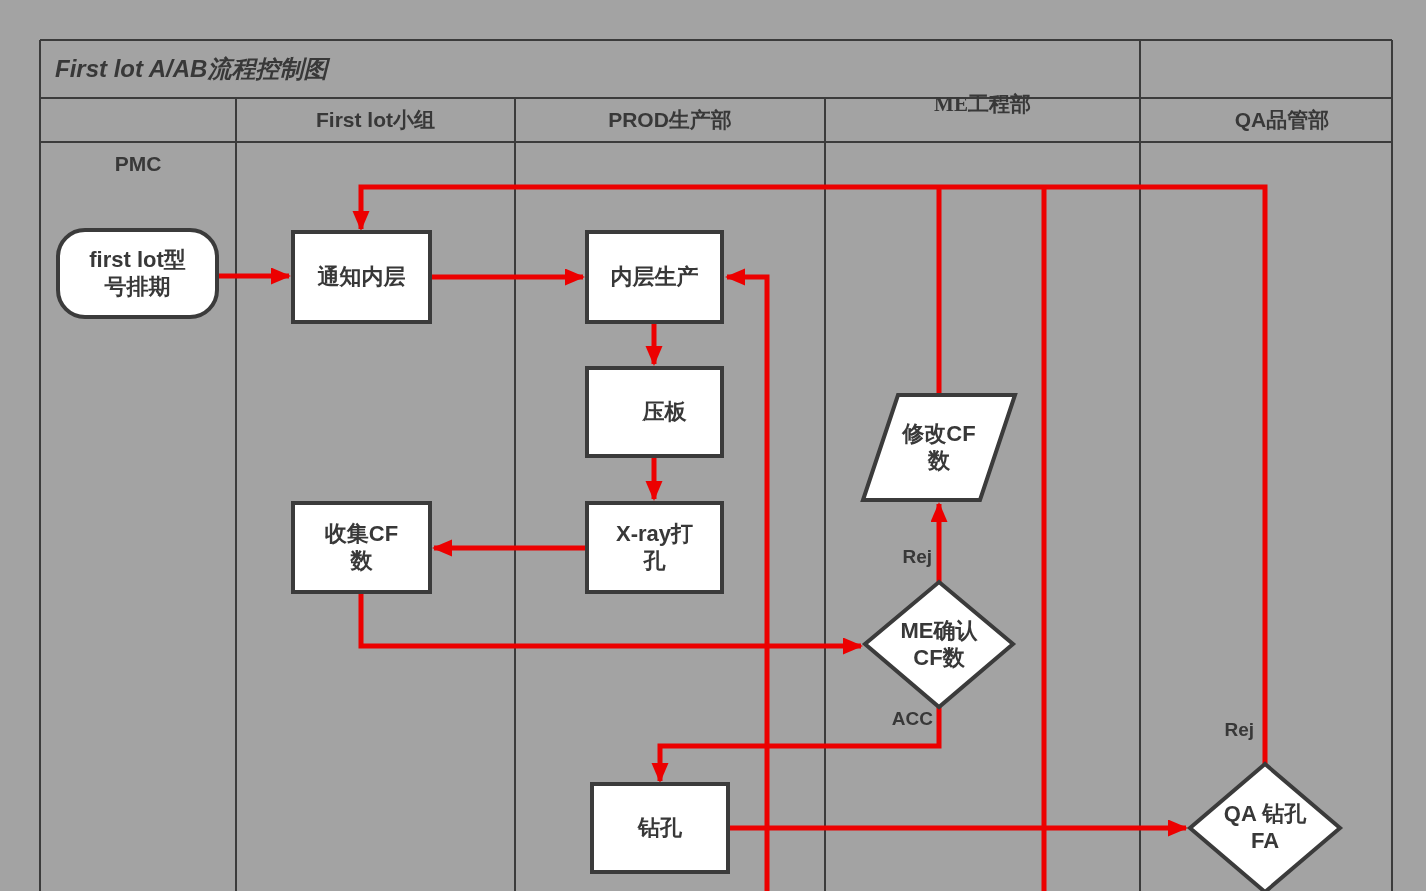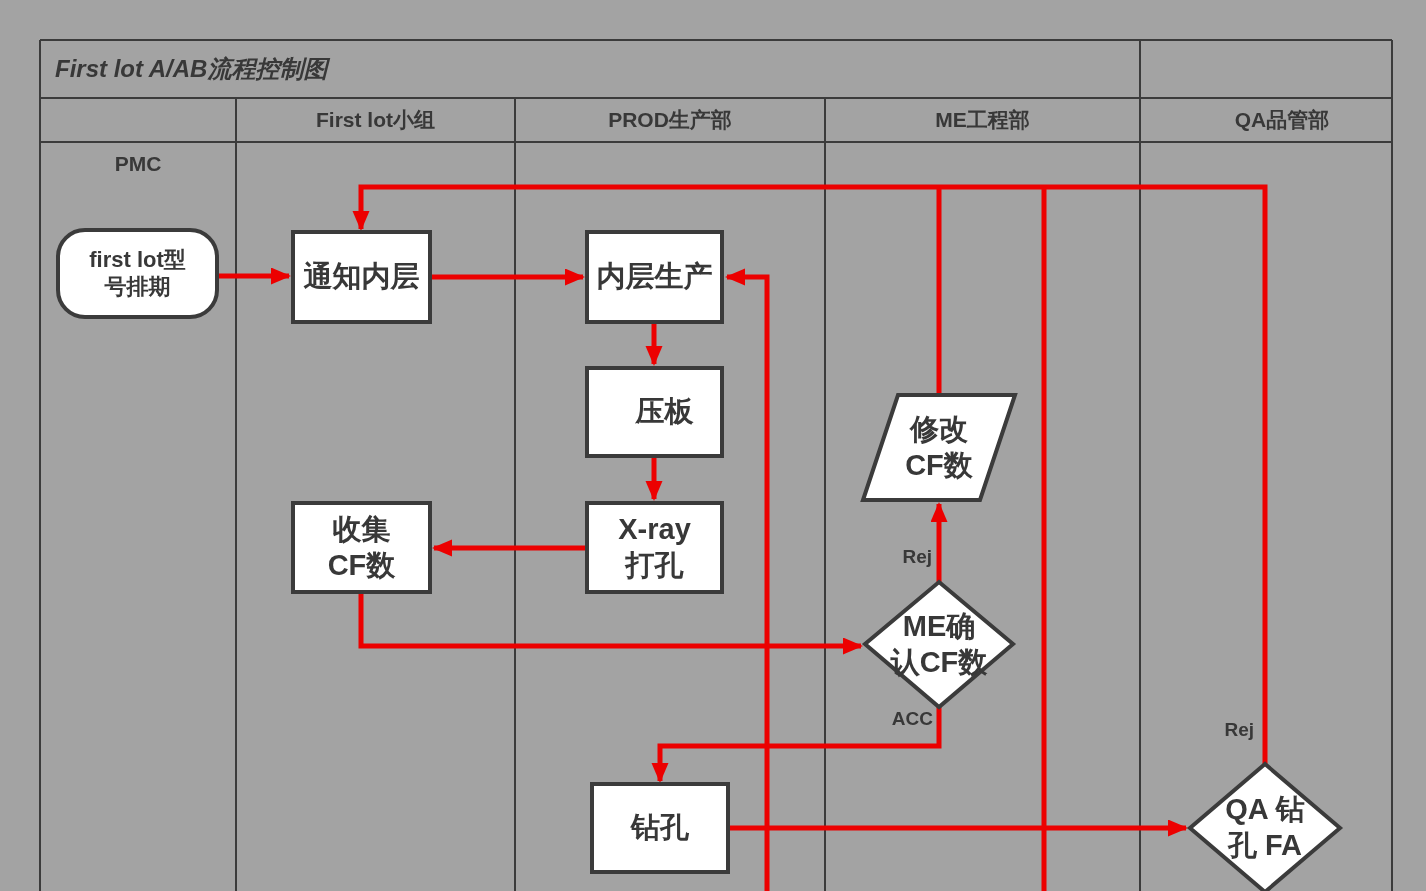--- a/index.html
+++ b/index.html
@@ -18,21 +18,21 @@
   .shape{stroke:var(--shape-stroke);stroke-width:4;fill:#ffffff;stroke-linejoin:miter;}
   .edge{stroke:var(--connector);stroke-width:5;fill:none;stroke-linejoin:miter;}
   #arrowhead-path{fill:var(--connector);}
   .overlay{position:absolute;display:flex;align-items:center;justify-content:center;text-align:center;}
   .title-cell{
     position:absolute;left:40px;top:40px;width:1100px;height:58px;
     display:flex;align-items:center;padding-left:15px;box-sizing:border-box;
     font-size:24px;font-weight:bold;font-style:italic;white-space:nowrap;
   }
   .lane-header{font-size:21px;font-weight:bold;}
-  .node-label{font-size:29px;font-weight:bold;line-height:1.22;}
+  .node-label{font-size:22px;font-weight:bold;line-height:1.22;}
   .node-label .wrap{display:inline-block;}
   .edge-label{position:absolute;font-size:19px;font-weight:bold;text-align:right;}
 </style>
 </head>
 <body>
 
 <div class="canvas">
 
   <svg class="diagram" width="1426" height="891" viewBox="0 0 1426 891">
     <defs>
@@ -75,21 +75,21 @@
     <polygon class="shape" points="939,582 1013,644 939,707 865,644"></polygon>
     <rect class="shape" x="592" y="784" width="136" height="88"></rect>
     <polygon class="shape" points="1265,764 1340,828 1265,892 1190,828"></polygon>
   </svg>
 
   <div class="title-cell">First lot A/AB流程控制图</div>
 
   <div class="overlay lane-header" style="left:40px;top:98px;width:196px;height:44px;margin-top:44px;">PMC</div>
   <div class="overlay lane-header" style="left:236px;top:98px;width:279px;height:44px;">First lot小组</div>
   <div class="overlay lane-header" style="left:515px;top:98px;width:310px;height:44px;">PROD生产部</div>
-  <div class="overlay lane-header" style="left:825px;top:98px;width:315px;height:44px;">ME工程部</div>
+  <div class="overlay lane-header" style="left:825px;top:82px;width:315px;height:44px;font-family:Liberation Serif, serif;">ME工程部</div>
   <div class="overlay lane-header" style="left:1140px;top:98px;width:252px;height:44px;padding-left:16px;">QA品管部</div>
 
   <div class="overlay node-label" style="left:58px;top:230px;width:159px;height:87px;font-size:22px;">
     <span class="wrap" style="max-width:112px;">first lot型号排期</span>
   </div>
   <div class="overlay node-label" style="left:293px;top:232px;width:137px;height:90px;">
     <span class="wrap">通知内层</span>
   </div>
   <div class="overlay node-label" style="left:587px;top:232px;width:135px;height:90px;">
     <span class="wrap">内层生产</span>

